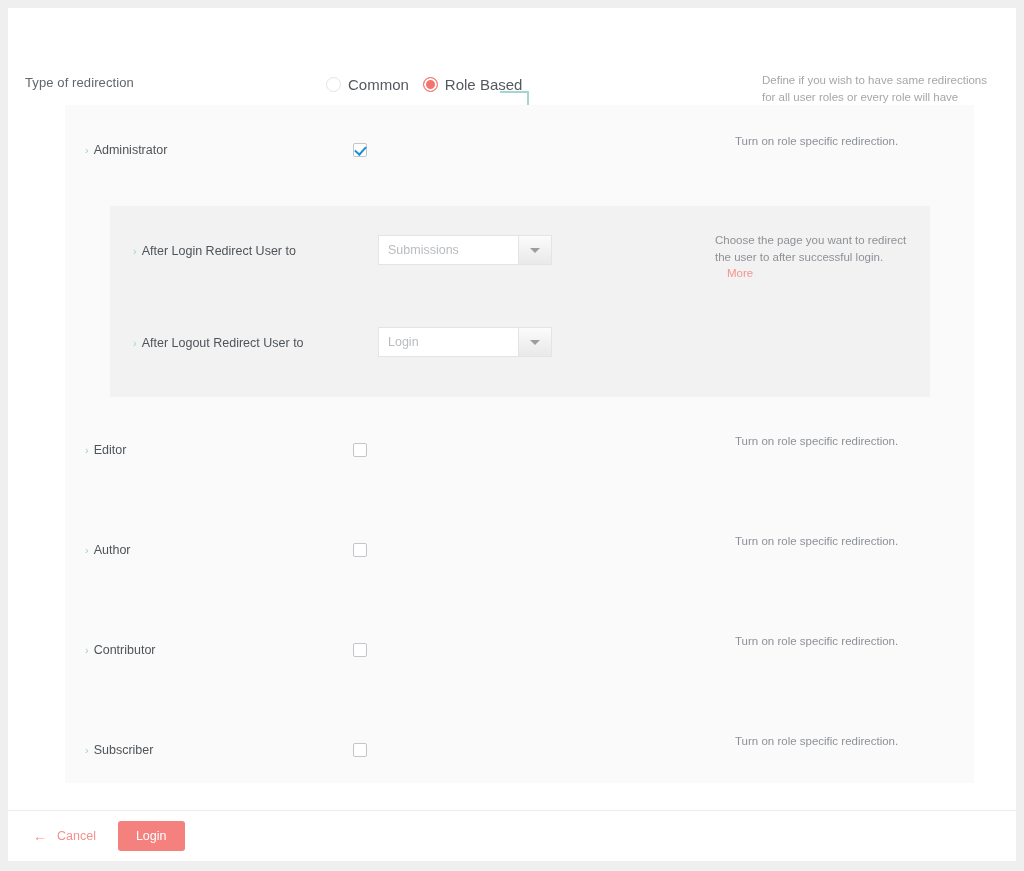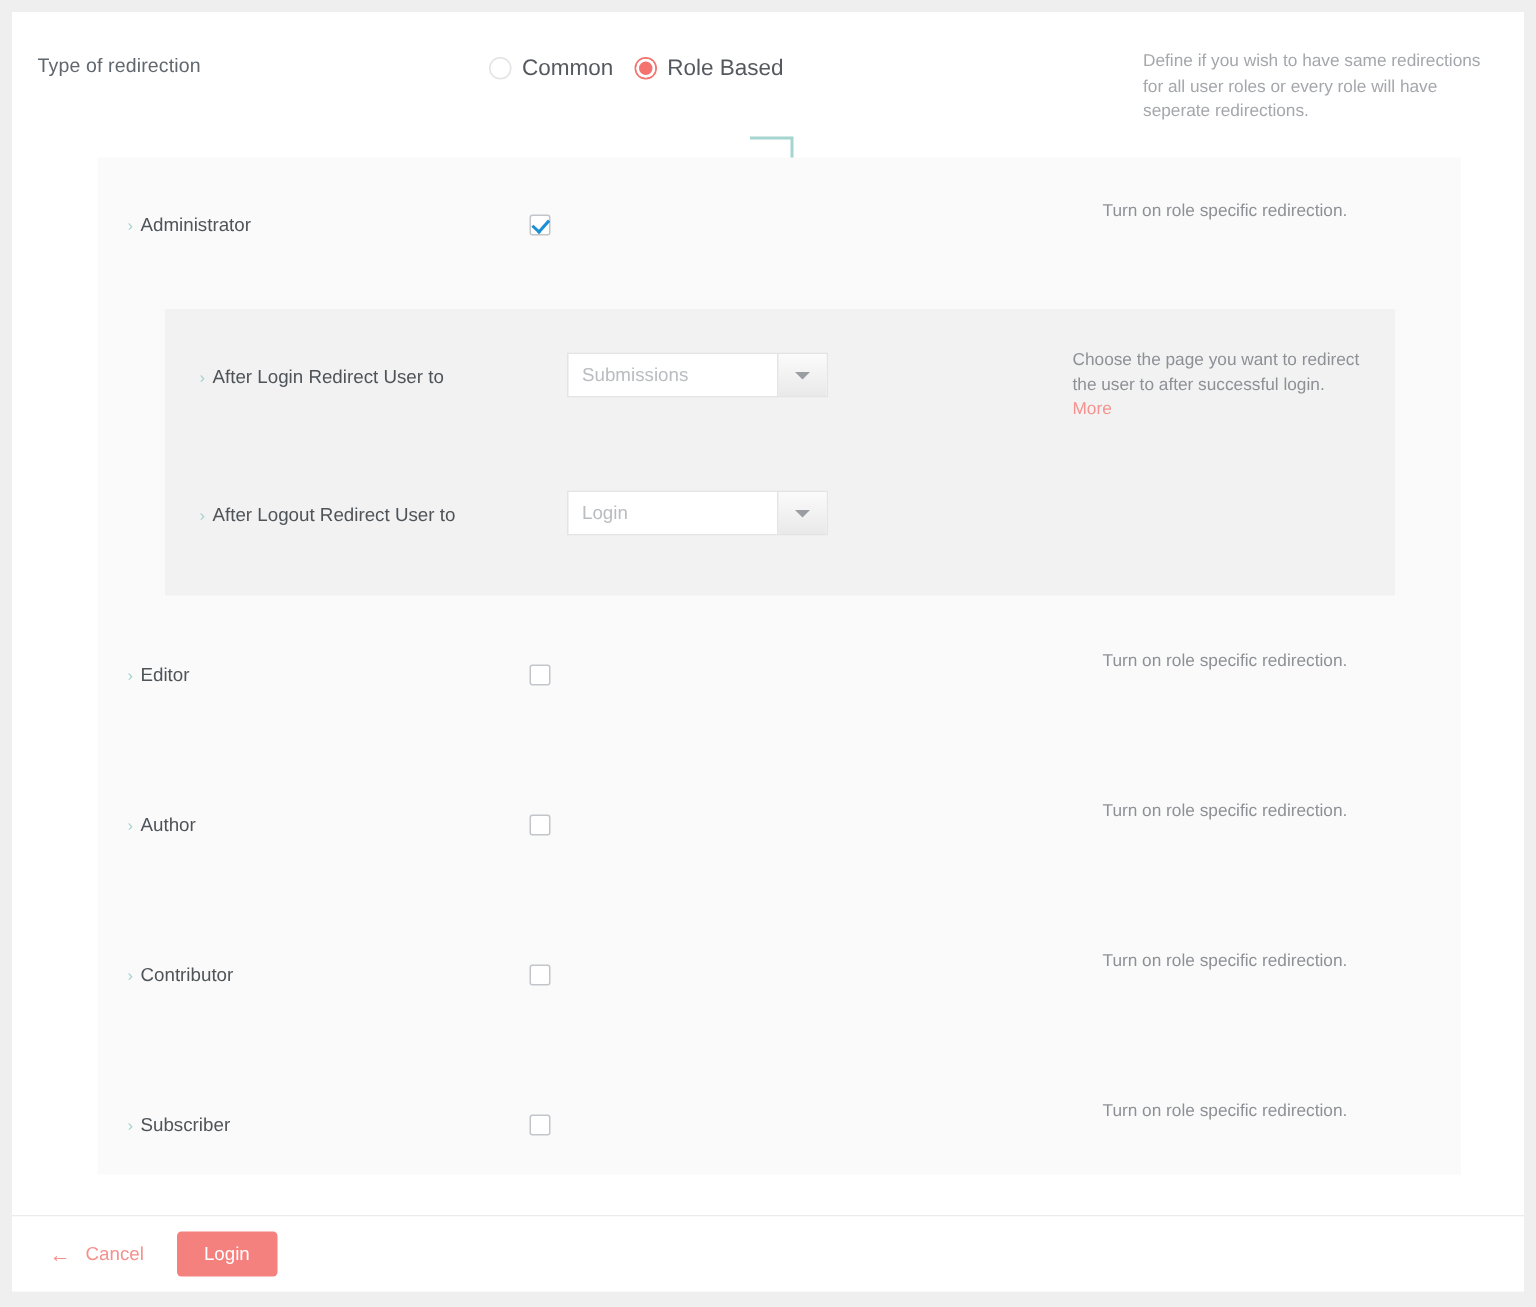--- a/index.html
+++ b/index.html
@@ -19,20 +19,21 @@
     width: 1008px;
     height: 853px;
     background: #ffffff;
     overflow: hidden;
   }
 
   
   .top-row {
     position: relative;
     height: 82px;
+    margin-top: 39px;
   }
   .top-label {
     position: absolute;
     left: 17px;
     top: 28px;
     font-size: 13px;
     color: #60676e;
     letter-spacing: .1px;
   }
   .radio-group {
@@ -178,20 +179,21 @@
     left: 605px;
     top: 26px;
     width: 210px;
     font-size: 11.5px;
     line-height: 16.5px;
     color: #8d9196;
   }
   .more-link {
     color: #f4938f;
     cursor: pointer;
+    margin-left: 12px;
   }
 
   
   .sel {
     display: flex;
     width: 174px;
     height: 30px;
     border: 1px solid #e3e4e6;
     background: #fff;
   }

